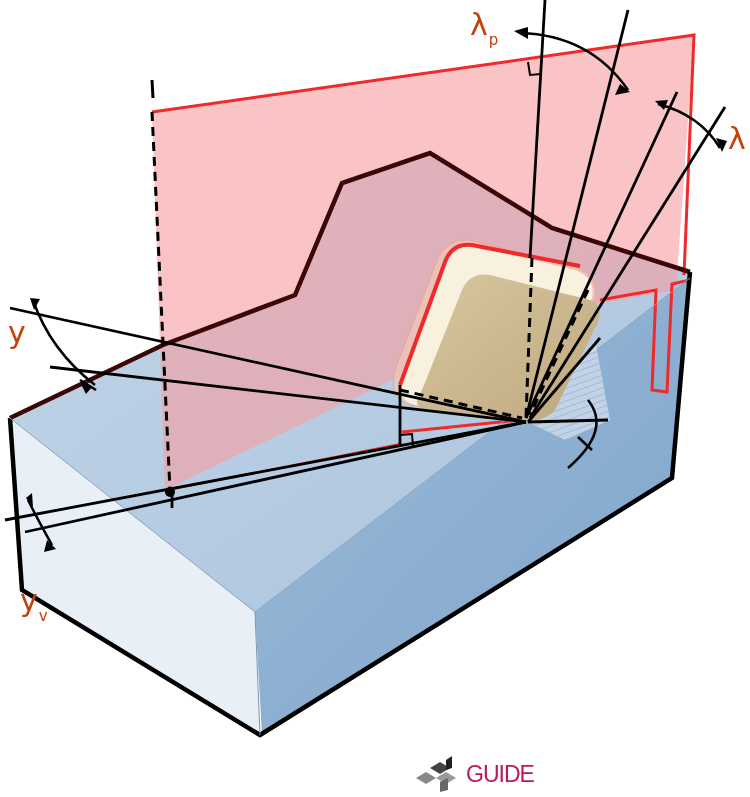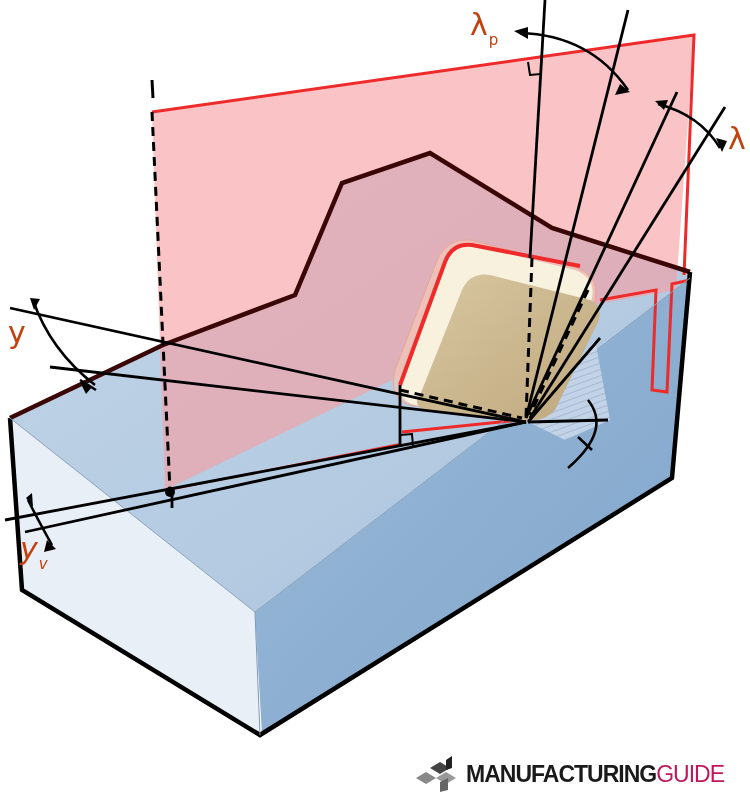--- a/index.html
+++ b/index.html
@@ -107,25 +107,24 @@
     <polygon points="26,498 32,493 33,507"></polygon>
     <polygon points="56,549 47,540 44,552"></polygon>
   </g>
   <line x1="578" y1="437" x2="592" y2="450" stroke="#000" stroke-width="2.5"></line>
   <line x1="80" y1="380" x2="96" y2="390" stroke="#000" stroke-width="2.5"></line>
 </svg>
 
 <div class="lbl" style="left:470px;top:10px;"><span>λ</span><span class="sub">p</span></div>
 <div class="lbl" style="left:728px;top:124px;"><span>λ</span></div>
 <div class="lbl" style="left:8px;top:318px;"><span>y</span></div>
-<div class="lbl" style="left:20px;top:534px;font-style:italic;"><span>y</span><span class="sub">v</span></div>
+<div class="lbl" style="left:20px;top:586px;"><span>y</span><span class="sub">v</span></div>
 
 <div class="logo">
   <svg width="54" height="36" viewBox="0 0 54 36">
     <polygon points="4,22 14,16 24,22 14,28" fill="#888"></polygon>
     <polygon points="18,12 28,6 38,12 28,18" fill="#444"></polygon>
     <polygon points="24,22 34,16 44,22 34,28" fill="#999"></polygon>
     <polygon points="34,4 40,0 40,12 34,14" fill="#222"></polygon>
     <polygon points="28,26 36,22 36,34 28,36" fill="#666"></polygon>
   </svg>
-  <span class="logo-text logo-bold">MANUFACTURING</span>
     <span class="logo-text logo-light">GUIDE</span>
 </div>
 
 </body></html>

